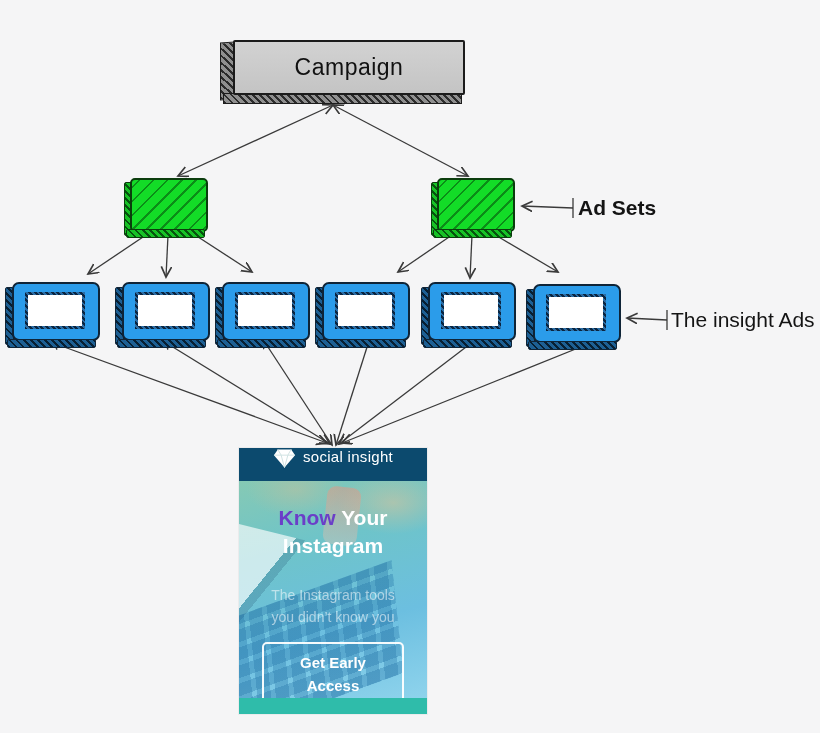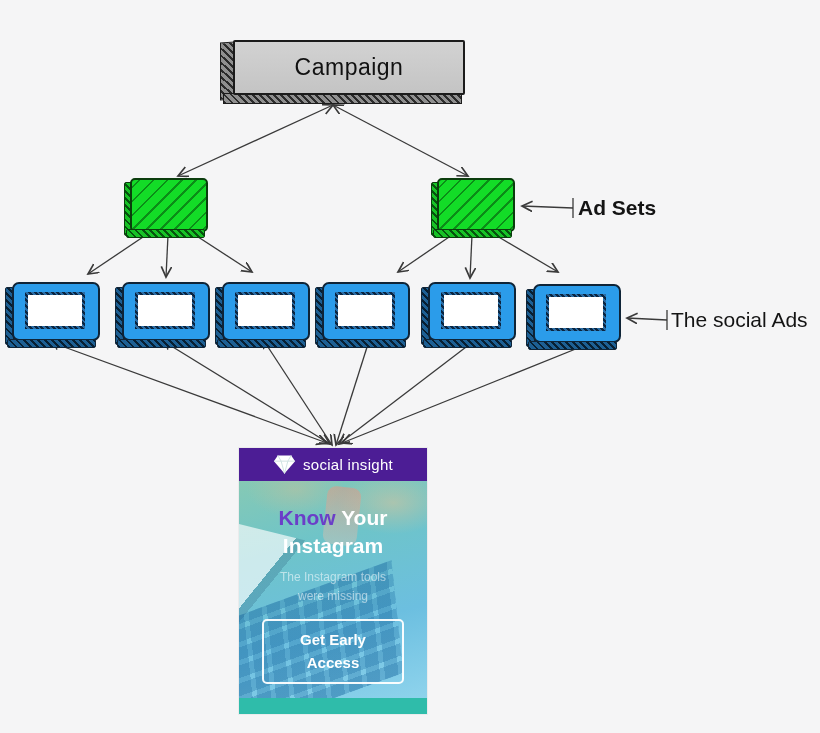--- a/index.html
+++ b/index.html
@@ -90,22 +90,22 @@
   .adsets-label{left:578px;top:196px;font-weight:bold;}
   .ads-label{left:671px;top:308px;}
 
   
   .ad-card{
     position:absolute;left:239px;top:448px;width:188px;height:266px;
     display:flex;flex-direction:column;
     box-shadow:0 0 0 1px rgba(0,0,0,.04);
   }
   .card-header{
-    height:33px;flex:0 0 33px;background:#4c1d95;
-    display:flex;align-items:center;justify-content:center;gap:7px;
+    height:33px;flex:0 0 33px;background:#0c4a6e;
+    display:flex;justify-content:center;gap:7px;
   }
   .brand-text{color:#ffffff;font-size:15px;letter-spacing:.3px;}
   .card-body{
     position:relative;flex:1 1 auto;overflow:hidden;
     display:flex;flex-direction:column;align-items:center;
     text-align:center;
   }
   .photo{
     position:absolute;inset:0;
     background:linear-gradient(165deg,#86c9b4 0%,#6ec4c9 30%,#6cbfe0 65%,#8ed3ec 100%);
@@ -133,22 +133,22 @@
       repeating-linear-gradient(0deg,rgba(25,105,160,.38) 0 12px,rgba(255,255,255,0) 12px 17px),
       repeating-linear-gradient(90deg,rgba(25,105,160,.38) 0 14px,rgba(255,255,255,0) 14px 19px);
     opacity:.8;
   }
   .headline{
     position:relative;z-index:2;margin-top:23px;
     font-size:21px;font-weight:bold;line-height:1.32;color:#ffffff;
   }
   .headline .accent{color:#6b3ec8;}
   .subtext{
-    position:relative;z-index:2;margin-top:9px;
-    font-size:12px;line-height:1.55;color:rgba(255,255,255,.55);
+    position:relative;z-index:2;margin-top:26px;
+    font-size:14px;line-height:1.55;color:rgba(255,255,255,.55);
   }
   .subtext span{display:block;}
   .cta-button{
     position:relative;z-index:2;margin-top:13px;
     width:142px;padding:7px 0 8px 0;
     border:2px solid rgba(255,255,255,.95);border-radius:5px;
     color:#ffffff;font-size:15px;font-weight:bold;line-height:1.55;
     background:transparent;cursor:pointer;
     font-family:"Liberation Sans", sans-serif;
   }
@@ -233,21 +233,21 @@
   <div class="ad-box b5">
       <div class="ad-face">
         <div class="ad-hole"></div>
       </div>
     </div>
   <div class="ad-box b6">
       <div class="ad-face">
         <div class="ad-hole"></div>
       </div>
     </div>
-  <div class="side-label ads-label">The social Ads</div>
+  <div class="side-label ads-label">The insight Ads</div>
 
   <div class="ad-card">
     <div class="card-header">
       <svg width="23" height="21" viewBox="0 0 24 21">
         <polygon points="5,1 19,1 23,7 12,20 1,7" fill="#ffffff"></polygon>
         <g stroke="#cfe2e2" stroke-width="1" fill="none">
           <line x1="1" y1="7" x2="23" y2="7"></line>
           <line x1="5" y1="1" x2="8.5" y2="7"></line>
           <line x1="19" y1="1" x2="15.5" y2="7"></line>
           <line x1="12" y1="20" x2="8.5" y2="7"></line>
@@ -259,21 +259,21 @@
     <div class="card-body">
       <div class="photo"></div>
       <div class="soda-can"></div>
       <div class="keyboard"></div>
       <div class="headline">
         <span class="accent">Know</span><span> Your</span><br>
         <span>Instagram</span>
       </div>
       <div class="subtext">
         <span>The Instagram tools</span>
-        <span>were missing</span>
+        <span>you didn’t know you</span>
       </div>
       <button class="cta-button">
         <span>Get Early</span>
         <span>Access</span>
       </button>
     </div>
     <div class="card-footer"></div>
   </div>
 
 </div>

